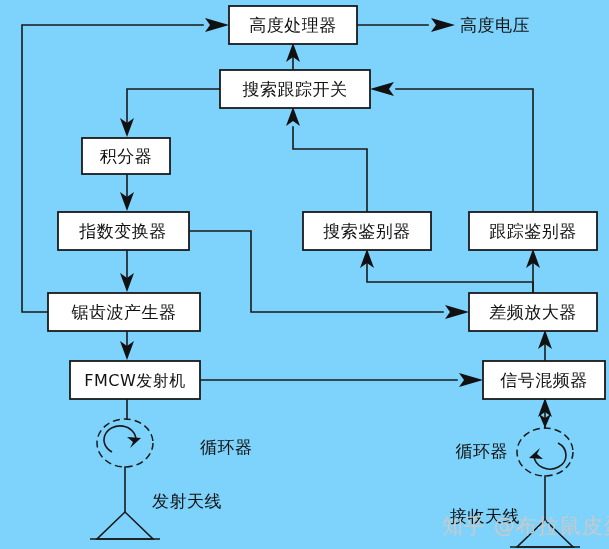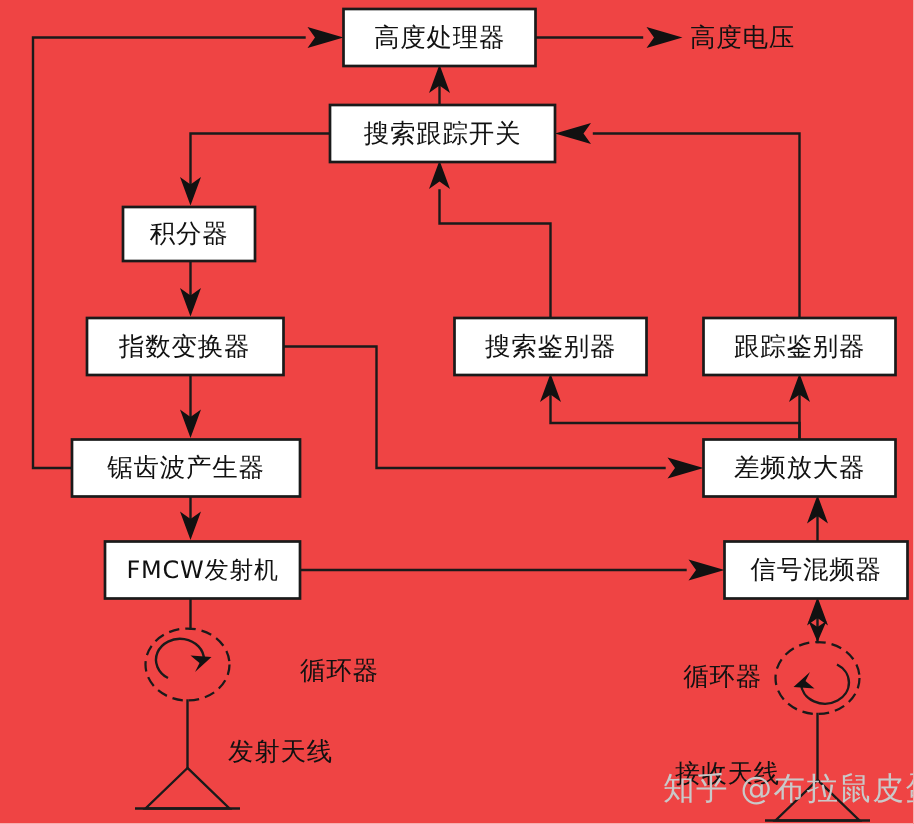--- a/index.html
+++ b/index.html
@@ -4,21 +4,21 @@
 <style>
   html, body {
     margin: 0;
     padding: 0;
     background: #ffffff;
   }
   #diagram-root {
     position: relative;
     width: 609px;
     height: 549px;
-    background: #ef4444;
+    background: #7dd3fc;
     font-family: "DejaVu Sans", sans-serif;
     overflow: hidden;
   }
   svg#diagram-svg {
     position: absolute;
     left: 0;
     top: 0;
     width: 609px;
     height: 549px;
     display: block;

